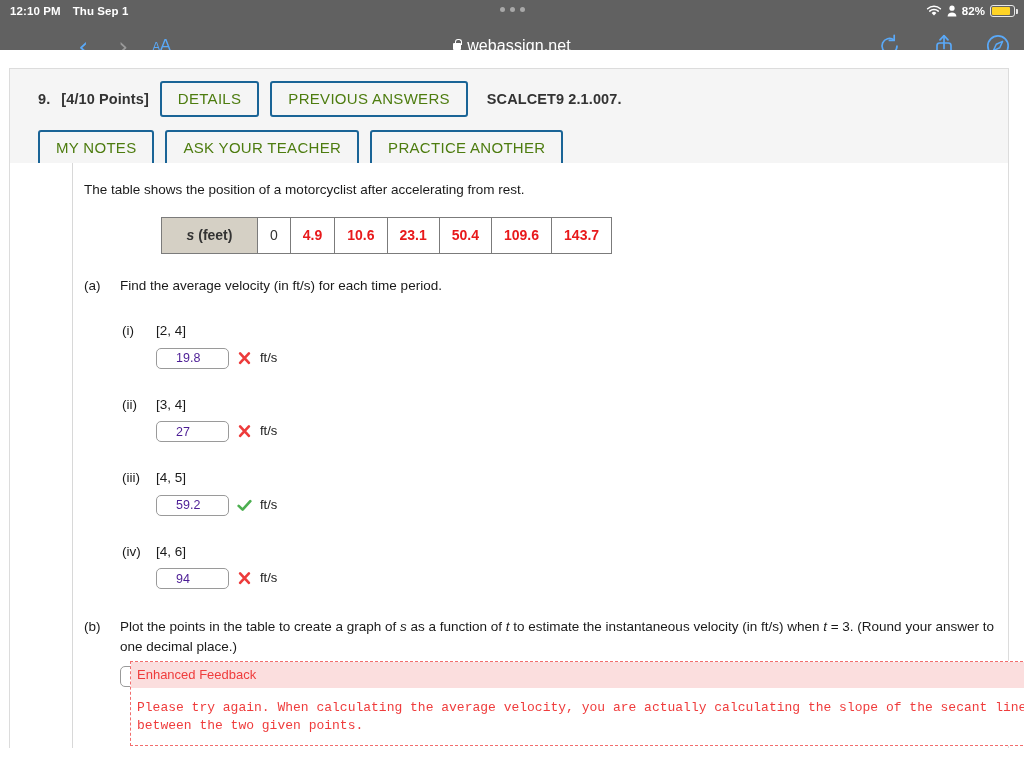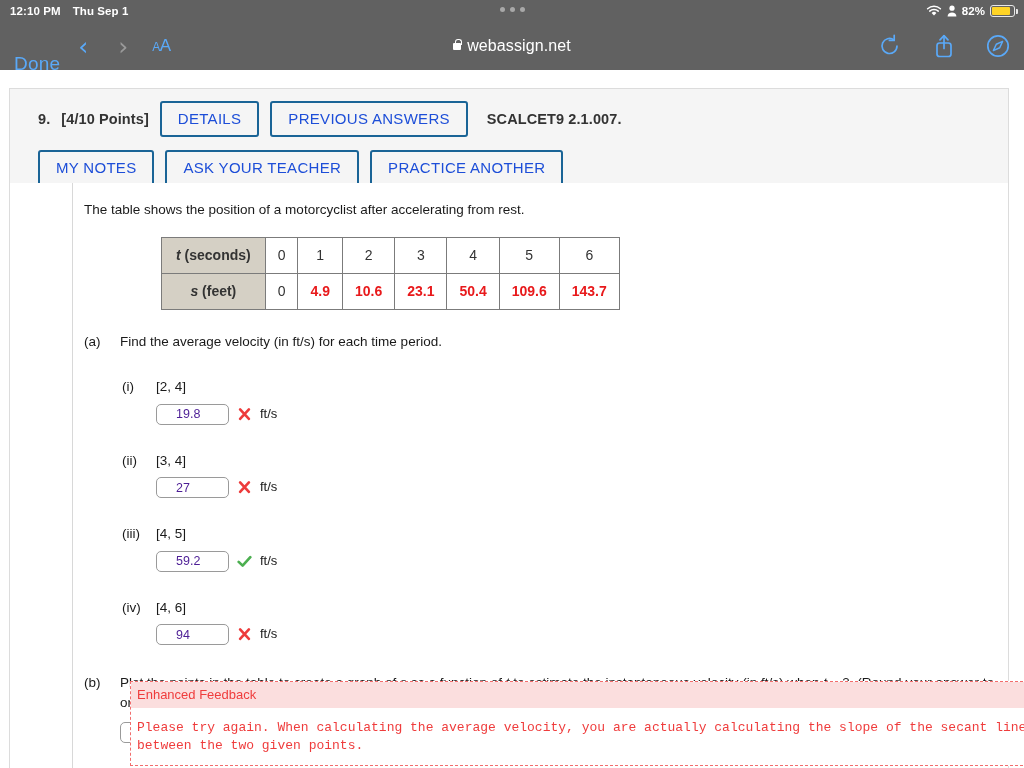--- a/index.html
+++ b/index.html
@@ -5,21 +5,21 @@
   * { box-sizing: border-box; margin: 0; padding: 0; }
   html, body {
     width: 1024px; height: 768px;
     background: #ffffff;
     font-family: "Liberation Sans", sans-serif;
     overflow: hidden;
   }
 
   
   .ios-chrome {
-    width: 1024px; height: 70px;
+    width: 1024px; height: 50px;
     background: #616161;
     position: relative;
     color: #ffffff;
   }
   .statusbar {
     height: 22px;
     display: flex;
     align-items: center;
     padding: 0 9px 0 10px;
     font-size: 11.5px;
@@ -143,21 +143,21 @@
     padding: 12px 14px 14px 28px;
   }
   .qrow { display: flex; align-items: center; gap: 11px; }
   .qrow + .qrow { margin-top: 13px; }
   .qnum {
     font-size: 14.5px; font-weight: bold; color: #333;
     white-space: nowrap; letter-spacing: .1px;
   }
   .wabtn {
     border: 2px solid #1a6496;
-    color: #1d4ed8;
+    color: #4d7c0f;
     background: #f5f5f5;
     border-radius: 3px;
     font-size: 15px;
     font-weight: normal;
     letter-spacing: .3px;
     padding: 8px 16px 9px;
     line-height: 1;
     white-space: nowrap;
   }
   .qcode {
@@ -343,30 +343,20 @@
 
   <div class="contentwrap">
     <div class="divider-v"></div>
 
     <div class="qbody">
 
       <div class="intro">The table shows the position of a motorcyclist after accelerating from rest.</div>
 
       <table class="datatable">
         <tbody>
-            <tr>
-          <td class="rowhead"><em>t</em><span> (seconds)</span></td>
-          <td class="val">0</td>
-          <td class="val">1</td>
-          <td class="val">2</td>
-          <td class="val">3</td>
-          <td class="val">4</td>
-          <td class="val">5</td>
-          <td class="val">6</td>
-        </tr>
         <tr>
           <td class="rowhead"><em>s</em><span> (feet)</span></td>
           <td class="val">0</td>
           <td class="val red">4.9</td>
           <td class="val red">10.6</td>
           <td class="val red">23.1</td>
           <td class="val red">50.4</td>
           <td class="val red">109.6</td>
           <td class="val red">143.7</td>
         </tr>

